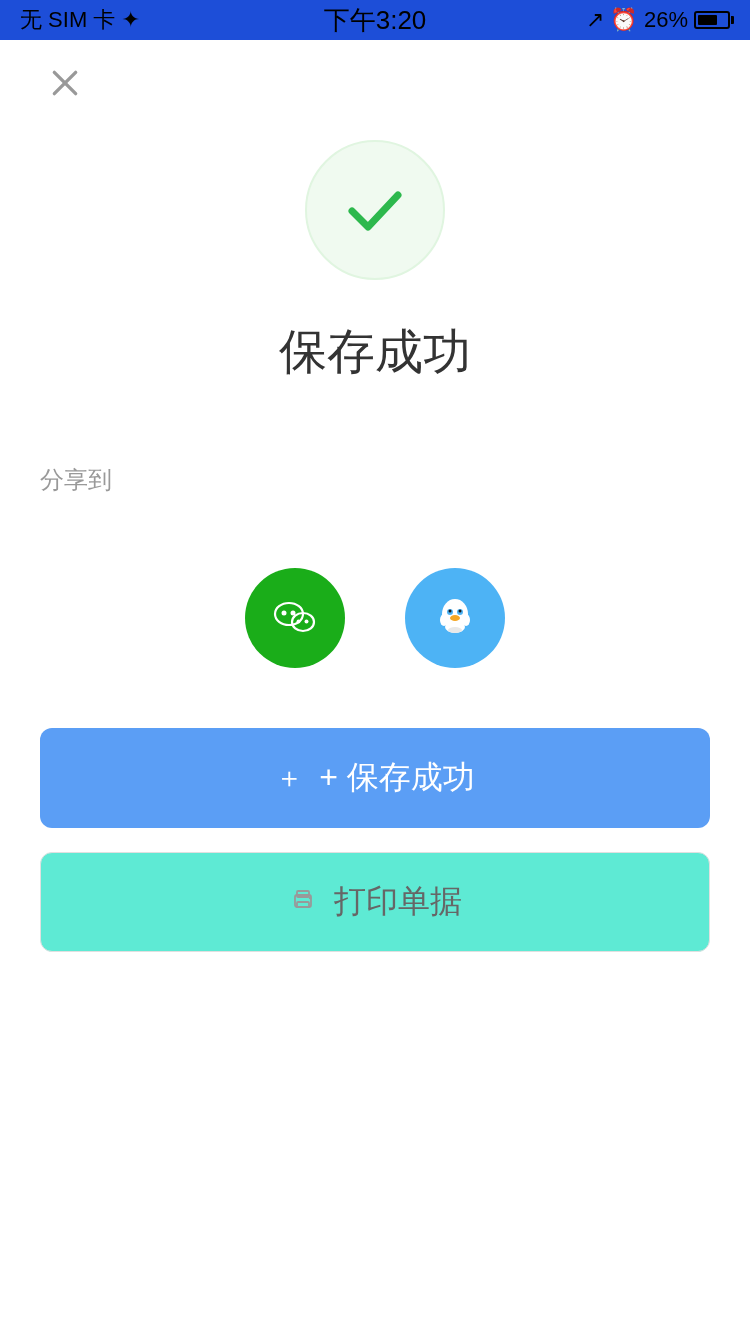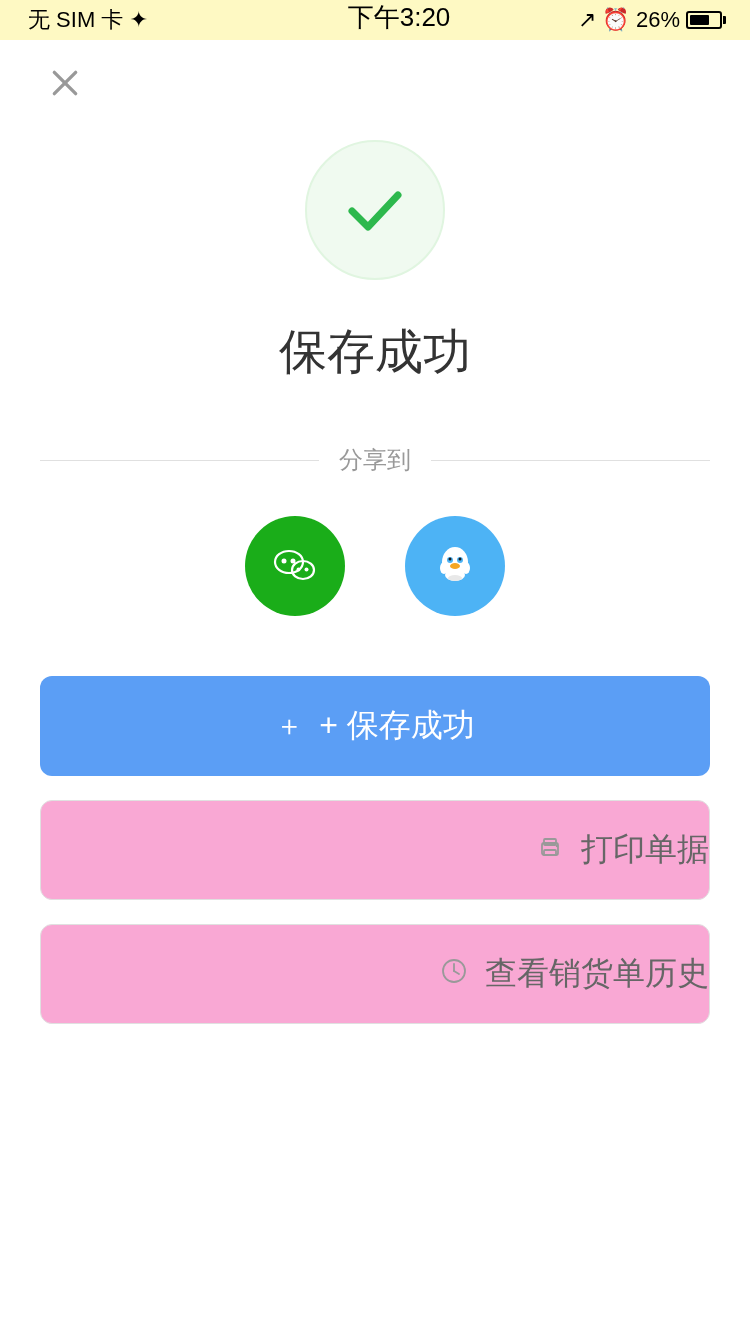--- a/index.html
+++ b/index.html
@@ -14,42 +14,42 @@
       min-height: 1334px;
       background: #ffffff;
       font-family: -apple-system, "PingFang SC", "Helvetica Neue", Arial, sans-serif;
       position: relative;
     }
 
     
     .status-bar {
       width: 100%;
       height: 40px;
-      background: #fef9c3;
-      display: flex;
+      background: #1d4ed8;
+      display: flex;
+      align-items: center;
       justify-content: space-between;
-      padding: 0 28px;
+      padding: 0 20px;
       font-size: 24px;
       color: #000;
     }
 
     .status-left {
       display: flex;
       align-items: center;
       gap: 8px;
       font-size: 22px;
     }
 
     .status-center {
       font-size: 26px;
       font-weight: 500;
       position: absolute;
       left: 50%;
       transform: translateX(-50%);
-      margin-left: 24px;
     }
 
     .status-right {
       display: flex;
       align-items: center;
       gap: 6px;
       font-size: 22px;
     }
 
     .battery-icon {
@@ -135,23 +135,24 @@
     }
 
     
     .share-section {
       width: 100%;
       padding: 0 40px;
     }
 
     .share-divider {
       display: flex;
-      align-items: center;
+      align-items: flex-start;
       gap: 20px;
-      margin-bottom: 40px;
+      margin-bottom: 52px;
+      flex-direction: column;
     }
 
     .divider-line {
       flex: 1;
       height: 1px;
       background: #e0e0e0;
     }
 
     .share-label {
       font-size: 24px;
@@ -207,24 +208,23 @@
       border: none;
       outline: none;
     }
 
     .btn-primary {
       background: #5b9ef5;
       color: #ffffff;
     }
 
     .btn-secondary {
-      background: #f9a8d4;
+      background: #5eead4;
       color: #666666;
       border: 1px solid #e0e0e0;
-      justify-content: flex-end;
     }
 
     .btn-icon {
       font-size: 28px;
     }
   </style>
 </head>
 <body>
 
 <div class="status-bar">
@@ -310,25 +310,15 @@
         <svg width="30" height="30" viewBox="0 0 30 30" fill="none" xmlns="http://www.w3.org/2000/svg">
           <rect x="7" y="11" width="16" height="12" rx="2" stroke="#999" stroke-width="1.8" fill="none"></rect>
           <rect x="9" y="7" width="12" height="6" rx="1" stroke="#999" stroke-width="1.8" fill="none"></rect>
           <rect x="9" y="18" width="12" height="5" rx="1" stroke="#999" stroke-width="1.8" fill="none"></rect>
           <circle cx="22" cy="14" r="1.2" fill="#999"></circle>
         </svg>
       </span>
       <span>打印单据</span>
     </button>
 
-    <button class="action-btn btn-secondary">
-      <span class="btn-icon">
-        <svg width="30" height="30" viewBox="0 0 30 30" fill="none" xmlns="http://www.w3.org/2000/svg">
-          <circle cx="15" cy="15" r="11" stroke="#999" stroke-width="1.8" fill="none"></circle>
-          <line x1="15" y1="8" x2="15" y2="15" stroke="#999" stroke-width="1.8" stroke-linecap="round"></line>
-          <line x1="15" y1="15" x2="20" y2="18" stroke="#999" stroke-width="1.8" stroke-linecap="round"></line>
-        </svg>
-      </span>
-      <span>查看销货单历史</span>
-    </button>
   </div>
 
 </div>
 
 </body></html>

